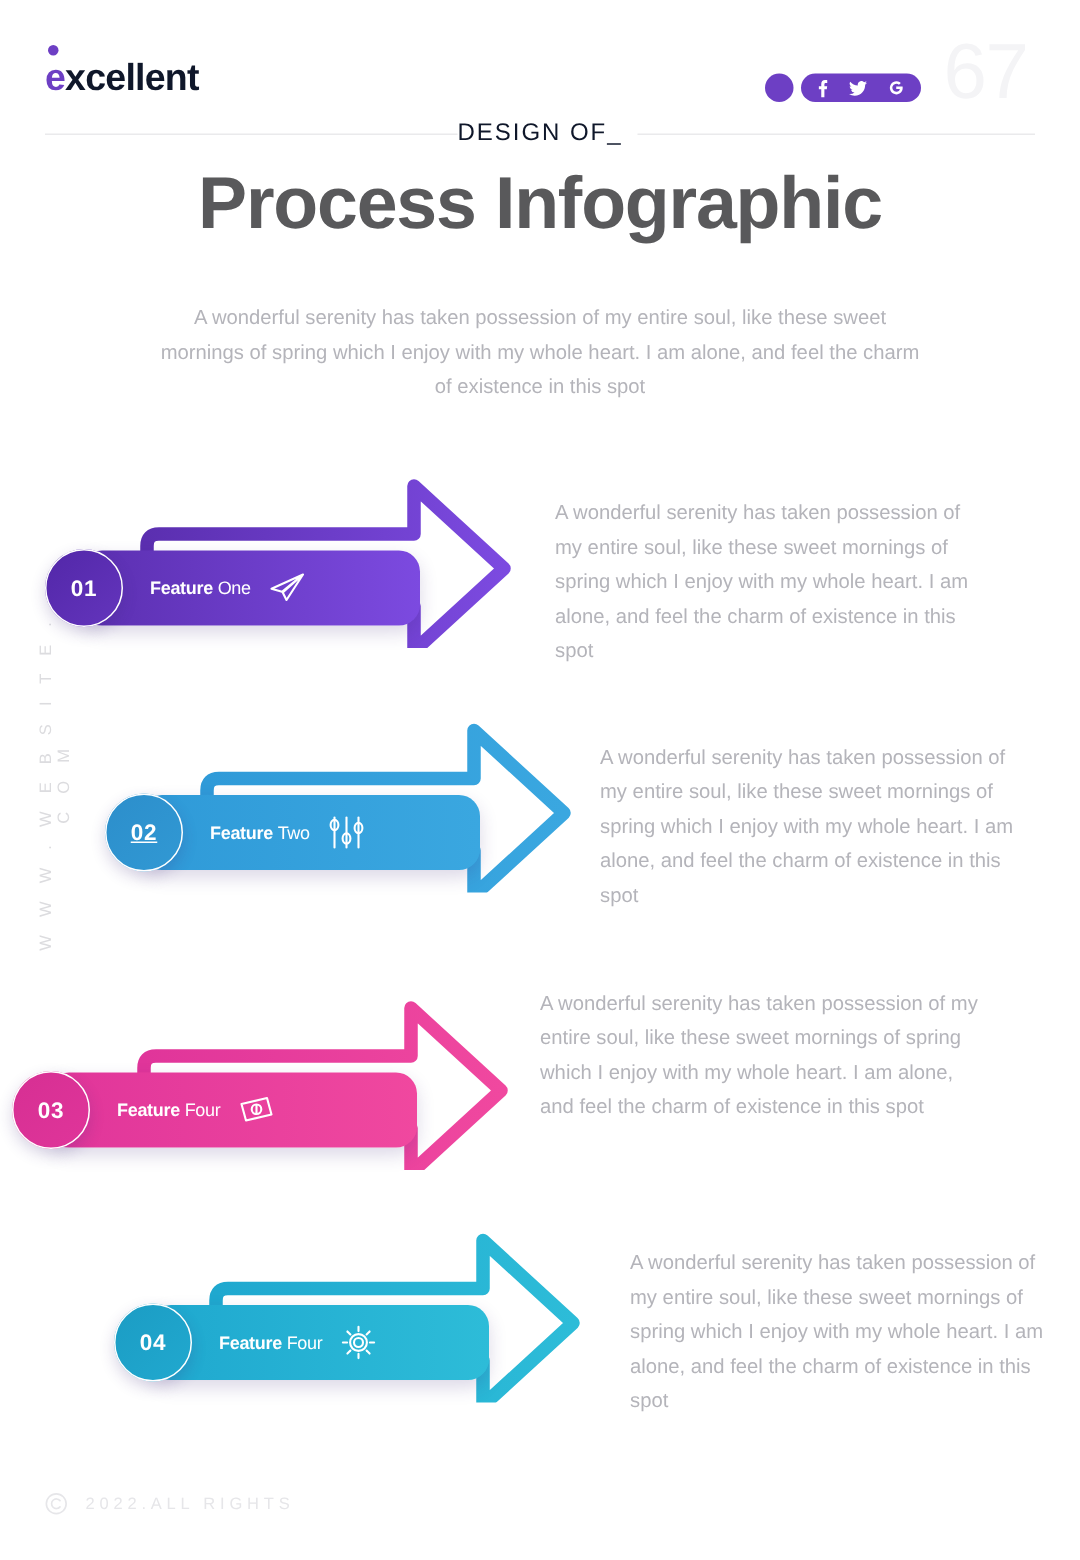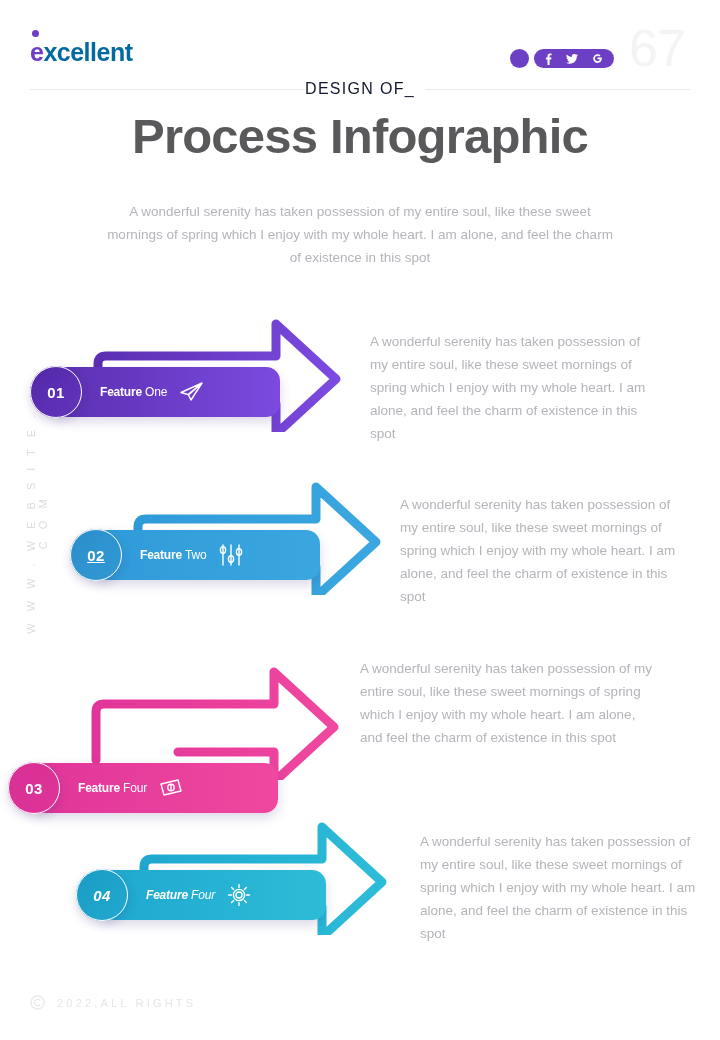--- a/index.html
+++ b/index.html
@@ -9,21 +9,21 @@
     font-family:"Liberation Sans", sans-serif;
     position:relative;overflow:hidden;
     -webkit-font-smoothing:antialiased;
   }
   .page{position:absolute;left:0;top:0;width:720px;height:1040px;}
 
   
   .logo{position:absolute;left:30px;top:38px;height:30px;display:flex;align-items:baseline;}
   .logo-dot{position:absolute;left:2px;top:-8px;width:7px;height:7px;border-radius:50%;background:#6d3fc4;}
   .logo-e{font-size:25px;font-weight:bold;color:#6d3fc4;letter-spacing:-.5px;}
-  .logo-rest{font-size:25px;font-weight:bold;color:#0369a1;letter-spacing:-.5px;}
+  .logo-rest{font-size:25px;font-weight:bold;color:#0f172a;letter-spacing:-.5px;}
 
   .social{position:absolute;left:510px;top:49px;display:flex;align-items:center;}
   .social-circle{width:19px;height:19px;border-radius:50%;background:#6d3fc4;}
   .social-pill{margin-left:5px;height:19px;border-radius:10px;background:#6d3fc4;
     display:flex;align-items:center;padding:0 11px;gap:14px;}
   .social-pill span{color:#fff;font-size:10px;line-height:1;display:block;}
   .social-pill svg{display:block;}
 
   .watermark{position:absolute;left:629px;top:18px;font-size:52px;color:#f4f4f6;font-weight:400;letter-spacing:-1px;}
 
@@ -186,21 +186,21 @@
       <svg width="340" height="120" viewBox="0 0 340 120">
         <defs>
           <linearGradient id="g3" x1="0" y1="0" x2="1" y2="0">
             <stop offset="0" stop-color="#e0359a"></stop>
               <stop offset="1" stop-color="#f0489f"></stop>
           </linearGradient>
         </defs>
         <path d="M88 100 L88 52 Q88 44 96 44 L266 44 L266 12 L326 67 L266 122 L266 92 L170 92" fill="none" stroke="url(#g3)" stroke-width="9" stroke-linecap="round" stroke-linejoin="round"></path>
       </svg>
     </div>
-    <div class="pill" style="left:24px;top:55px;width:246px;background:linear-gradient(90deg,#e0359a,#f0489f);margin-top:48px;">
+    <div class="pill" style="left:24px;top:55px;width:246px;background:linear-gradient(90deg,#e0359a,#f0489f);">
       <div class="badge" style="background:linear-gradient(135deg,#d62f93,#e0359a);">03</div>
       <div class="badge-ring"></div>
       <div class="pill-label">
         <b>Feature</b>
         <span>Four</span>
       </div>
       <div class="pill-icon">
         <svg width="26" height="22" viewBox="0 0 26 22">
           <g fill="none" stroke="#fff" stroke-width="1.4" stroke-linejoin="round">
             <path d="M3 7 L20 3 L23 14 L6 18 Z"></path>
@@ -218,21 +218,21 @@
       <svg width="320" height="120" viewBox="0 0 320 120">
         <defs>
           <linearGradient id="g4" x1="0" y1="0" x2="1" y2="0">
             <stop offset="0" stop-color="#1fa8cf"></stop>
               <stop offset="1" stop-color="#2dbcd8"></stop>
           </linearGradient>
         </defs>
         <path d="M68 100 L68 52 Q68 44 76 44 L246 44 L246 12 L306 67 L246 122 L246 92 L150 92" fill="none" stroke="url(#g4)" stroke-width="9" stroke-linecap="round" stroke-linejoin="round"></path>
       </svg>
     </div>
-    <div class="pill" style="left:24px;top:55px;width:226px;background:linear-gradient(90deg,#1fa8cf,#2dbcd8);font-style:italic;">
+    <div class="pill" style="left:24px;top:55px;width:226px;background:linear-gradient(90deg,#1fa8cf,#2dbcd8);">
       <div class="badge" style="background:linear-gradient(135deg,#1b9cc4,#21a9cf);">04</div>
       <div class="badge-ring"></div>
       <div class="pill-label">
         <b>Feature</b>
         <span>Four</span>
       </div>
       <div class="pill-icon">
         <svg width="26" height="26" viewBox="0 0 26 26">
           <g fill="none" stroke="#fff" stroke-width="1.4">
             <circle cx="13" cy="13" r="3"></circle>

